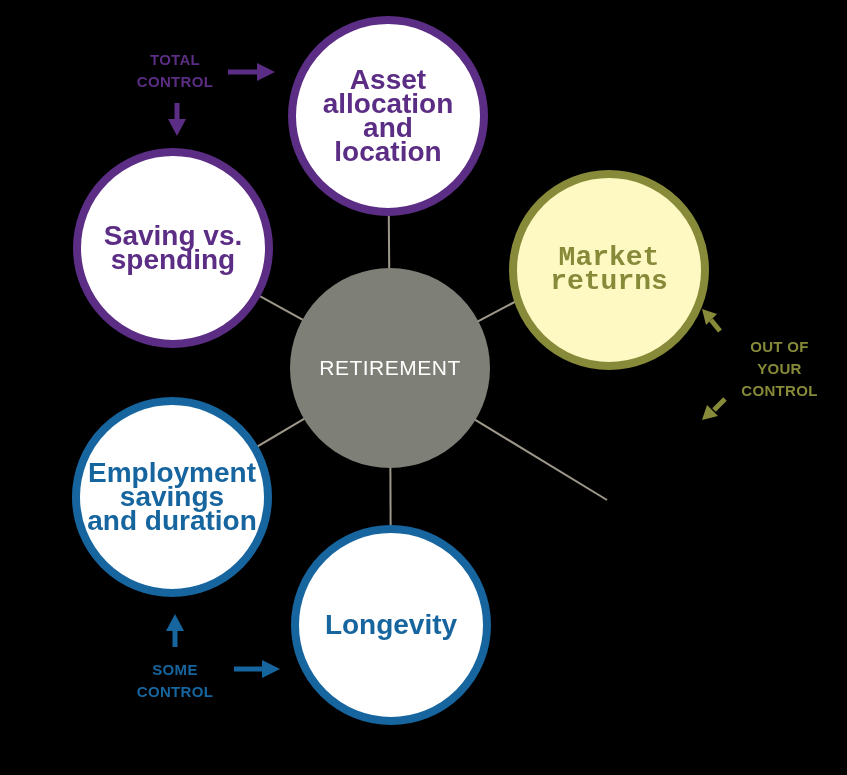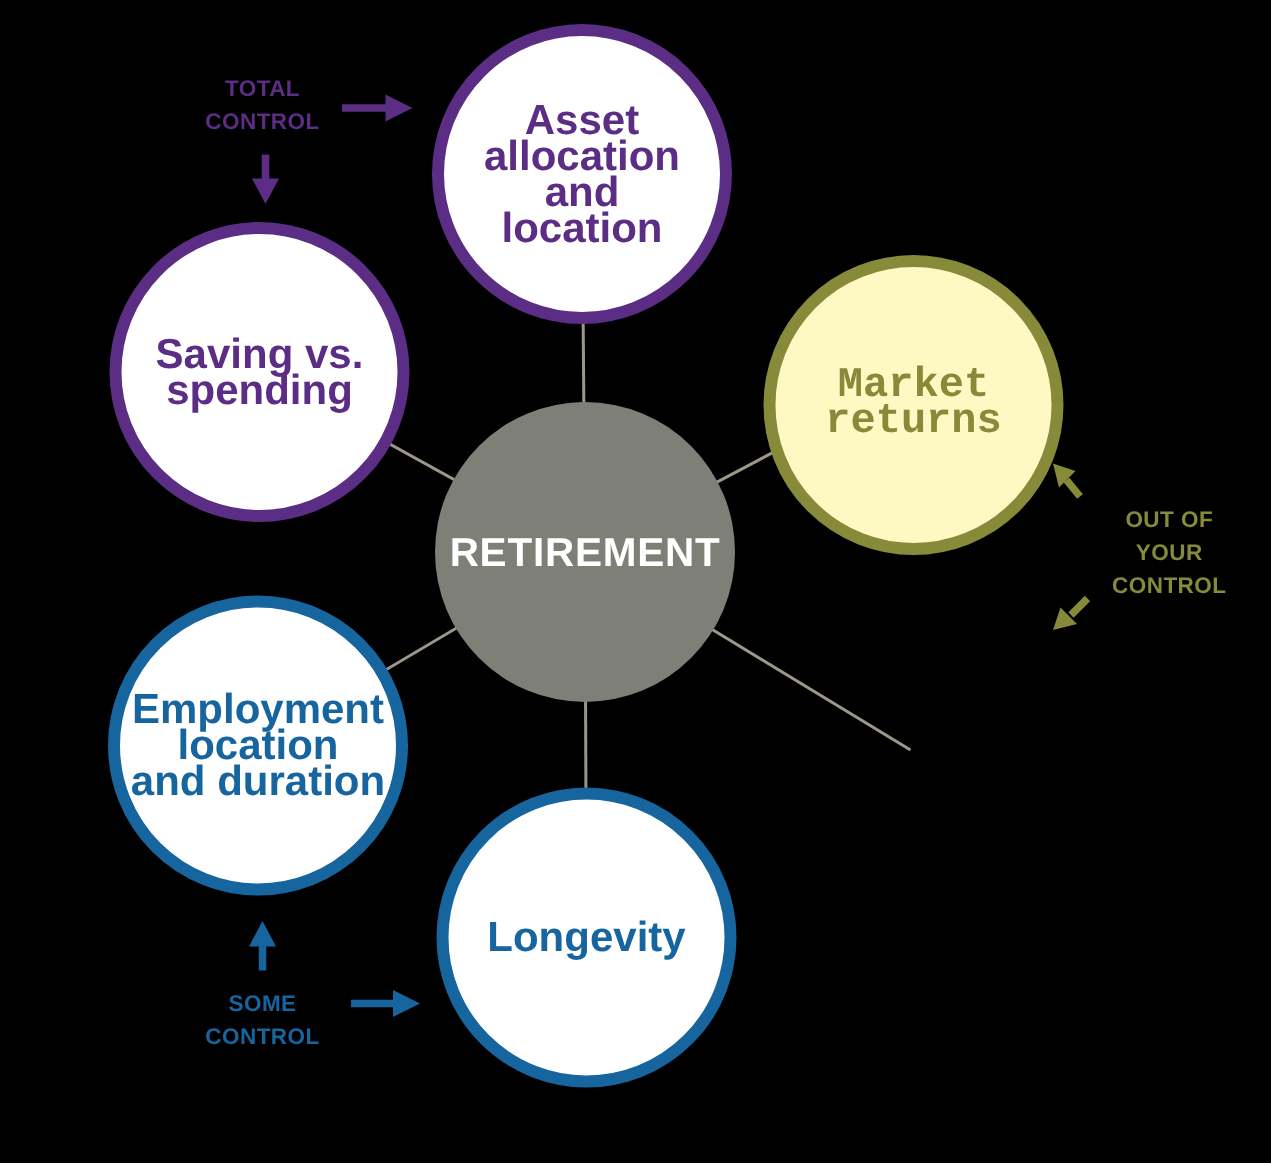--- a/index.html
+++ b/index.html
@@ -26,22 +26,22 @@
     top: 268px;
     width: 200px;
     height: 200px;
     border-radius: 50%;
     display: flex;
     align-items: center;
     justify-content: center;
     z-index: 1;
   }
   .hub-label {
-    font-size: 27px;
-    font-weight: bold;
+    font-size: 21px;
+    font-weight: normal;
     letter-spacing: 0.5px;
     white-space: pre-line;
   }
   .node {
     position: absolute;
     width: 200px;
     height: 200px;
     box-sizing: border-box;
     border: 8px solid;
     border-radius: 50%;
@@ -126,21 +126,21 @@
 returns</div>
   </div>
 
 
   <div class="node" style="left: 291px; top: 525px; border-color: rgb(23, 101, 159); background-color: #ffffff;">
     <div class="node-label" style="color: rgb(23, 101, 159);">Longevity</div>
   </div>
 
   <div class="node" style="left: 72px; top: 397px; border-color: rgb(23, 101, 159); background-color: rgb(255, 255, 255);">
     <div class="node-label" style="color: rgb(23, 101, 159);">Employment
-location
+savings
 and duration</div>
   </div>
 
   <div class="node" style="left: 73px; top: 148px; border-color: rgb(91, 45, 132); background-color: rgb(255, 255, 255);">
     <div class="node-label" style="color: rgb(91, 45, 132);">Saving vs.
 spending</div>
   </div>
 
   <div class="annotation" style="left: 105px; top: 49px; width: 140px; color: rgb(91, 45, 132);">TOTAL
 CONTROL</div>

